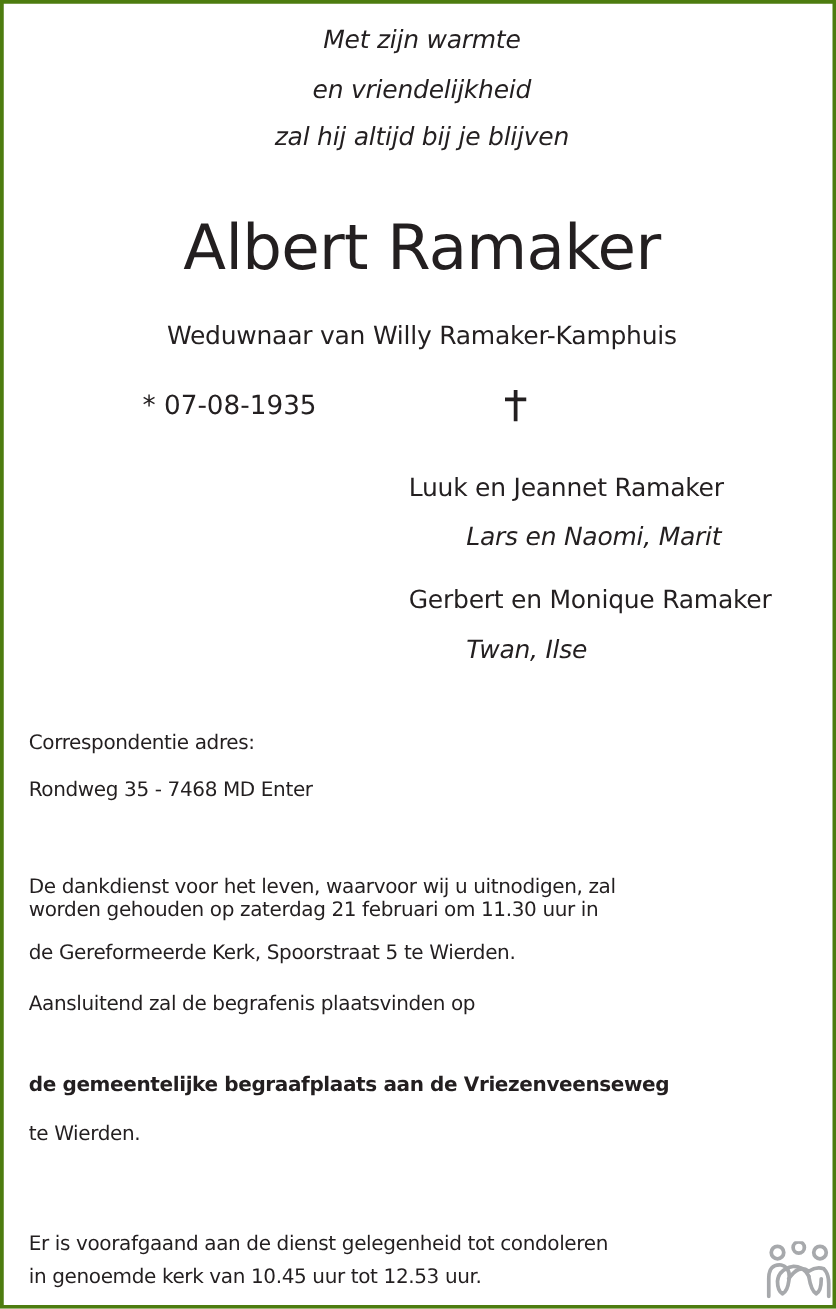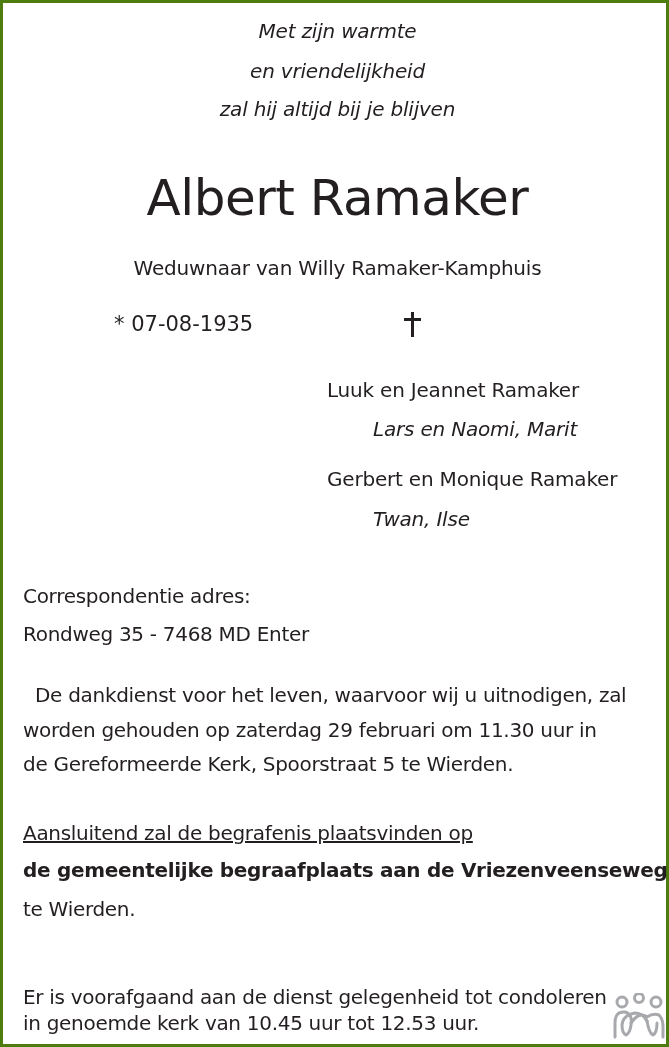--- a/index.html
+++ b/index.html
@@ -12,21 +12,21 @@
     .abs { position: absolute; white-space: nowrap; }
     .motto { left: 0; width: 669px; text-align: center; font-style: italic; font-size: 20px; letter-spacing: -0.2px; }
     .name { left: 0; width: 669px; text-align: center; font-size: 50px; letter-spacing: -0.5px; font-weight: normal; }
     .sub { left: 0; width: 669px; text-align: center; font-size: 20px; letter-spacing: -0.2px; }
     .date { font-size: 21px; letter-spacing: 0px; }
     .cross { display: inline-block; width: 16px; height: 25px; position: relative; vertical-align: -4px; margin-right: 6px; }
     .cross::before { content: ""; position: absolute; left: 7px; top: 0; width: 3px; height: 25px; background: #231f20; }
     .cross::after { content: ""; position: absolute; left: 0; top: 6px; width: 17px; height: 3px; background: #231f20; }
     .family { font-size: 20px; letter-spacing: -0.2px; }
     .kids { font-size: 20px; font-style: italic; letter-spacing: -0.2px; }
-    .body-text { left: 20px; font-size: 20px; letter-spacing: -0.3px; text-align: center; }
+    .body-text { left: 20px; font-size: 16px; letter-spacing: -0.3px; text-align: center; }
     .logo { position: absolute; left: 610px; top: 990px; width: 52px; height: 46px; }
   </style>
 </head>
 <body>
 
 <div class="frame">
 
   <div class="abs motto" style="top:16px;">Met zijn warmte</div>
   <div class="abs motto" style="top:56px;">en vriendelijkheid</div>
   <div class="abs motto" style="top:94px;">zal hij altijd bij je blijven</div>
@@ -43,25 +43,25 @@
   </div>
 
   <div class="abs family" style="left:324px; top:375px;">Luuk en Jeannet Ramaker</div>
   <div class="abs kids" style="left:370px; top:414px;">Lars en Naomi, Marit</div>
   <div class="abs family" style="left:324px; top:464px;">Gerbert en Monique Ramaker</div>
   <div class="abs kids" style="left:370px; top:504px;">Twan, Ilse</div>
 
   <div class="abs body-text" style="top:581px;">Correspondentie adres:</div>
   <div class="abs body-text" style="top:619px;">Rondweg 35 - 7468 MD  Enter</div>
 
-  <div class="abs body-text" style="top:680px;margin-left:12px;">De dankdienst voor het leven, waarvoor wij u uitnodigen, zal</div>
-  <div class="abs body-text" style="top:715px;">worden gehouden op zaterdag 29 februari om 11.30 uur in</div>
+  <div class="abs body-text" style="top:696px;">De dankdienst voor het leven, waarvoor wij u uitnodigen, zal</div>
+  <div class="abs body-text" style="top:715px;">worden gehouden op zaterdag 21 februari om 11.30 uur in</div>
   <div class="abs body-text" style="top:749px;">de Gereformeerde Kerk, Spoorstraat 5 te Wierden.</div>
 
-  <div class="abs body-text" style="top:818px;text-decoration:underline;">Aansluitend zal de begrafenis plaatsvinden op</div>
+  <div class="abs body-text" style="top:790px;">Aansluitend zal de begrafenis plaatsvinden op</div>
   <div class="abs body-text" style="top:855px;font-weight:bold;">de gemeentelijke begraafplaats aan de Vriezenveenseweg</div>
   <div class="abs body-text" style="top:894px;">te Wierden.</div>
 
   <div class="abs body-text" style="top:982px;">Er is voorafgaand aan de dienst gelegenheid tot condoleren</div>
   <div class="abs body-text" style="top:1008px;">in genoemde kerk van 10.45 uur tot 12.53 uur.</div>
 
   <svg class="logo" viewBox="0 0 52 46">
     <g fill="none" stroke="#a7a9ac" stroke-width="3" stroke-linecap="round">
       <circle cx="9" cy="9" r="5"></circle>
       <circle cx="26" cy="5" r="4.5"></circle>

